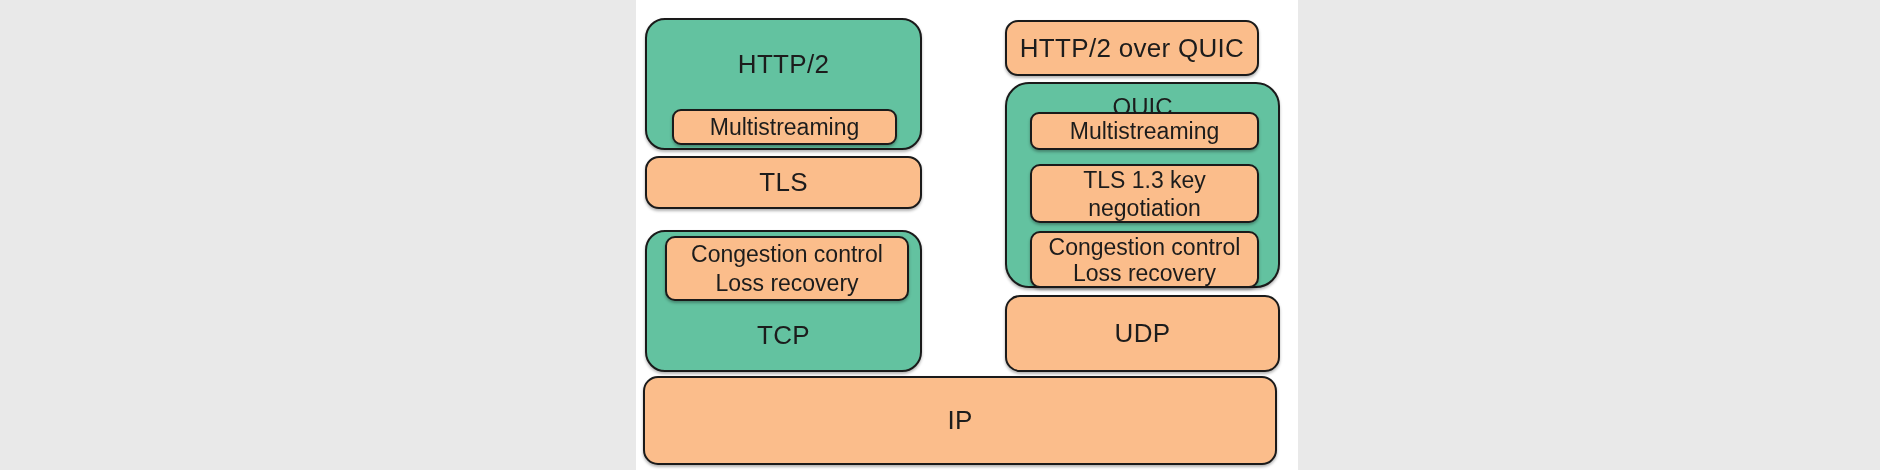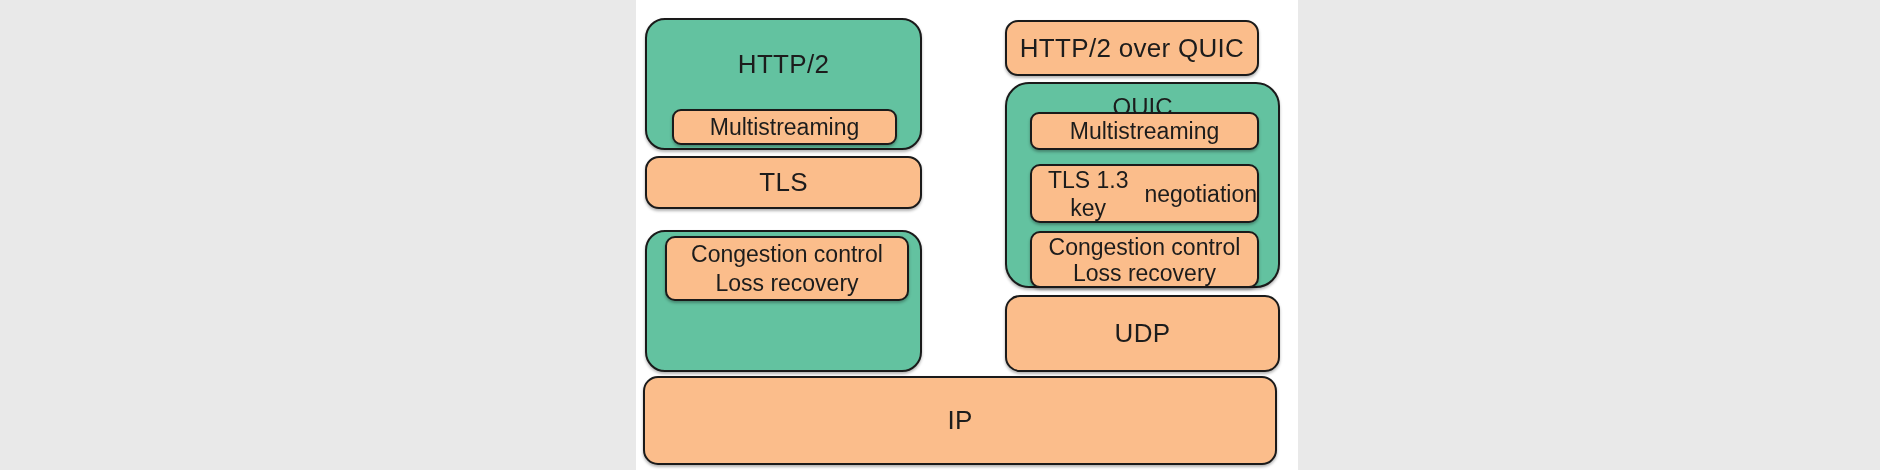--- a/index.html
+++ b/index.html
@@ -45,21 +45,21 @@
   #l-cong{left:18px;top:4px;width:244px;height:65px;border-radius:10px;
           flex-direction:column;line-height:29px;}
   #l-tcp-label{top:69px;bottom:0;}
 
   
   #r-app{left:369px;top:20px;width:254px;height:56px;border-radius:13px;}
   #r-quic{left:369px;top:82px;width:275px;height:206px;border-radius:24px;}
   #r-quic-label{top:1px;height:44px;font-size:24px;text-align:center;}
   #r-multi{left:23px;top:28px;width:229px;height:38px;border-radius:9px;}
   #r-tls13{left:23px;top:80px;width:229px;height:59px;border-radius:10px;
-           flex-direction:row;line-height:28px;}
+           flex-direction:column;line-height:28px;}
   #r-cong{left:23px;top:147px;width:229px;height:57px;border-radius:10px;
           flex-direction:column;line-height:26px;}
   #r-udp{left:369px;top:295px;width:275px;height:77px;border-radius:15px;}
 
   
   #ip{left:7px;top:376px;width:634px;height:89px;border-radius:15px;}
 </style>
 </head>
 <body>
 
@@ -70,20 +70,21 @@
     <div class="box orange center small-label" id="l-multi">Multistreaming</div>
   </div>
 
   <div class="box orange center big-label" id="l-tls">TLS</div>
 
   <div class="box green" id="l-tcp">
     <div class="box orange center small-label" id="l-cong">
       <span>Congestion control</span>
       <span>Loss recovery</span>
     </div>
+    <div class="band center big-label" id="l-tcp-label">TCP</div>
   </div>
 
   <div class="box orange center big-label" id="r-app">HTTP/2 over QUIC</div>
 
   <div class="box green" id="r-quic">
     <div class="band center" id="r-quic-label">QUIC</div>
     <div class="box orange center small-label" id="r-multi">Multistreaming</div>
     <div class="box orange center small-label" id="r-tls13">
       <span>TLS 1.3 key</span>
       <span>negotiation</span>

